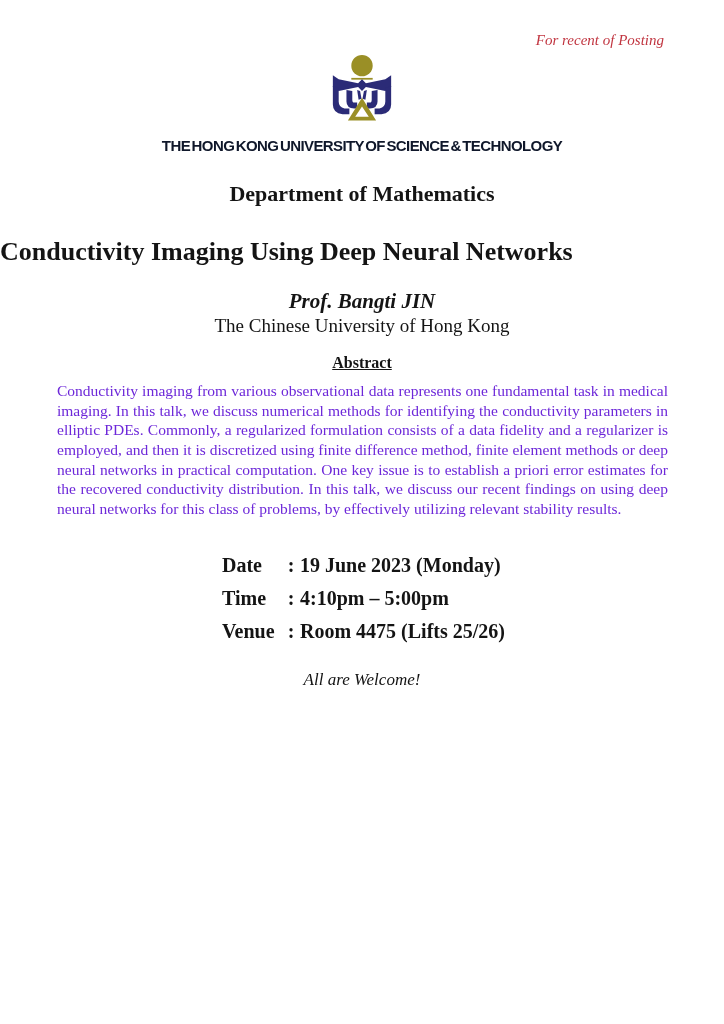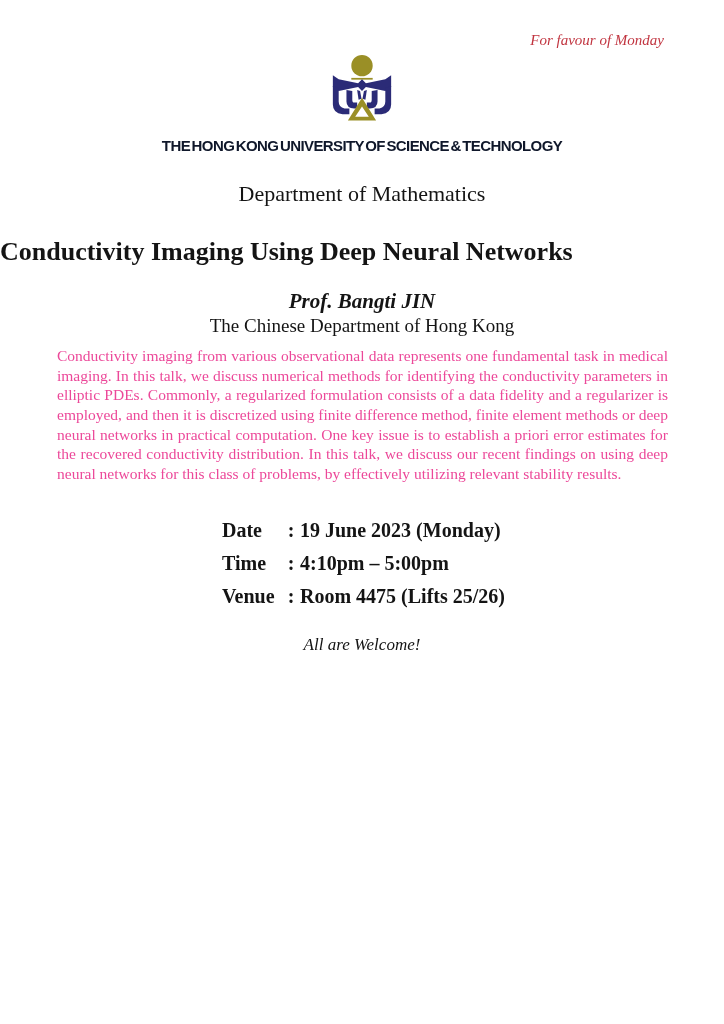--- a/index.html
+++ b/index.html
@@ -37,21 +37,21 @@
     font-size:15px;
     letter-spacing:-0.6px;
     word-spacing:-2px;
     white-space:nowrap;
     color:#0f172a;
   }
 
   .dept-name{
     margin-top:27px;
     text-align:center;
-    font-weight:normal;
+    font-weight:bold;
     font-size:22px;
   }
 
   .seminar-series{
     margin-top:26px;
     text-align:center;
     font-family:"DejaVu Serif","Liberation Serif", serif;
     font-weight:900;
     font-size:29px;
     letter-spacing:0.5px;
@@ -92,21 +92,21 @@
     font-weight:bold;
     font-size:16px;
   }
   .abstract-heading span{text-decoration:underline;}
 
   .abstract-text{
     margin:9px 56px 0 57px;
     text-align:justify;
     font-size:15.5px;
     line-height:1.27;
-    color:#ec4899;
+    color:#6d28d9;
   }
 
   .details{
     margin:36px 0 0 222px;
     display:grid;
     grid-template-columns:60px 18px auto;
     row-gap:12px;
     font-weight:bold;
     font-size:20px;
     line-height:1.05;
@@ -118,21 +118,21 @@
     text-align:center;
     font-style:italic;
     font-size:17px;
   }
 </style>
 </head>
 <body>
 
 <div class="page">
 
-  <div class="posting-note">For favour of Monday</div>
+  <div class="posting-note">For recent of Posting</div>
 
   <div class="logo-wrap">
     <svg width="74" height="68" viewBox="0 0 76 70" xmlns="http://www.w3.org/2000/svg">
 
       <circle cx="38" cy="12" r="11" fill="#9a8f26"></circle>
       <rect x="27" y="24.6" width="22" height="1.8" fill="#9a8f26"></rect>
 
       <path fill="#2b2b77" d="M8,22 L14,26 L34,30 L38,26 L42,30 L62,26 L68,22 L68,34 L62,38 L42,34 L38,38 L34,34 L14,38 L8,34 Z"></path>
 
       <path fill="#2b2b77" d="M8,33 L8,52 Q8,61 18,62 L25,62 L25,56 L20,56 Q14,55 14,49 L14,35 Z"></path>
@@ -151,22 +151,25 @@
   <div class="univ-name">THE HONG KONG UNIVERSITY OF SCIENCE &amp; TECHNOLOGY</div>
 
   <div class="dept-name">Department of Mathematics</div>
 
 
   <div class="talk-title">Conductivity Imaging Using Deep Neural Networks</div>
 
 
   <div class="speaker-name">Prof. Bangti JIN</div>
 
-  <div class="speaker-affiliation">The Chinese Department of Hong Kong</div>
+  <div class="speaker-affiliation">The Chinese University of Hong Kong</div>
 
+  <div class="abstract-heading">
+    <span>Abstract</span>
+  </div>
 
   <div class="abstract-text">Conductivity imaging from various observational data represents one fundamental task in medical imaging. In this talk, we discuss numerical methods for identifying the conductivity parameters in elliptic PDEs. Commonly, a regularized formulation consists of a data fidelity and a regularizer is employed, and then it is discretized using finite difference method, finite element methods or deep neural networks in practical computation. One key issue is to establish a priori error estimates for the recovered conductivity distribution. In this talk, we discuss our recent findings on using deep neural networks for this class of problems, by effectively utilizing relevant stability results.</div>
 
   <div class="details">
     <div>Date</div>
     <div class="sep">:</div>
     <div>19 June 2023 (Monday)</div>
 
     <div>Time</div>
     <div class="sep">:</div>

